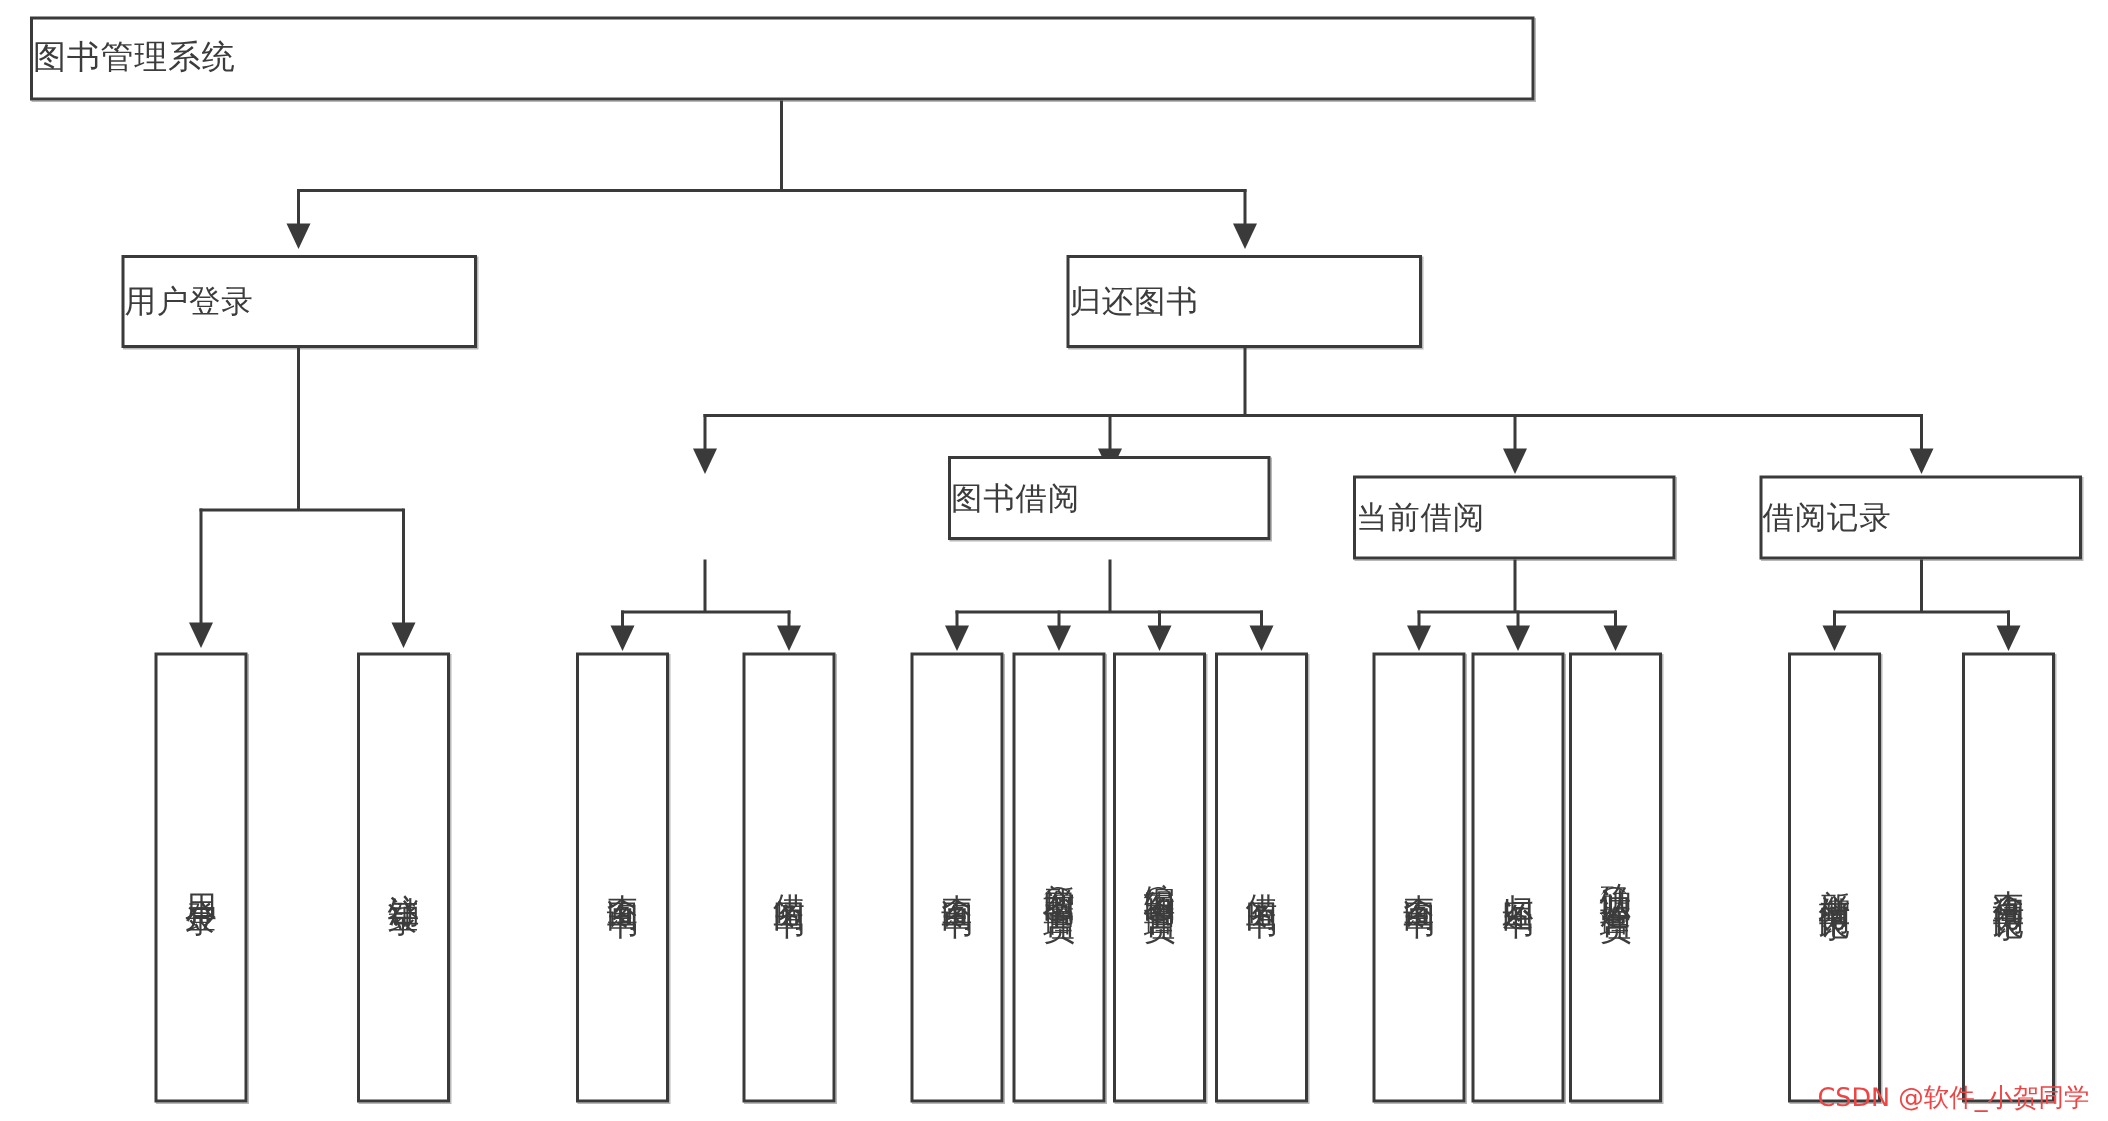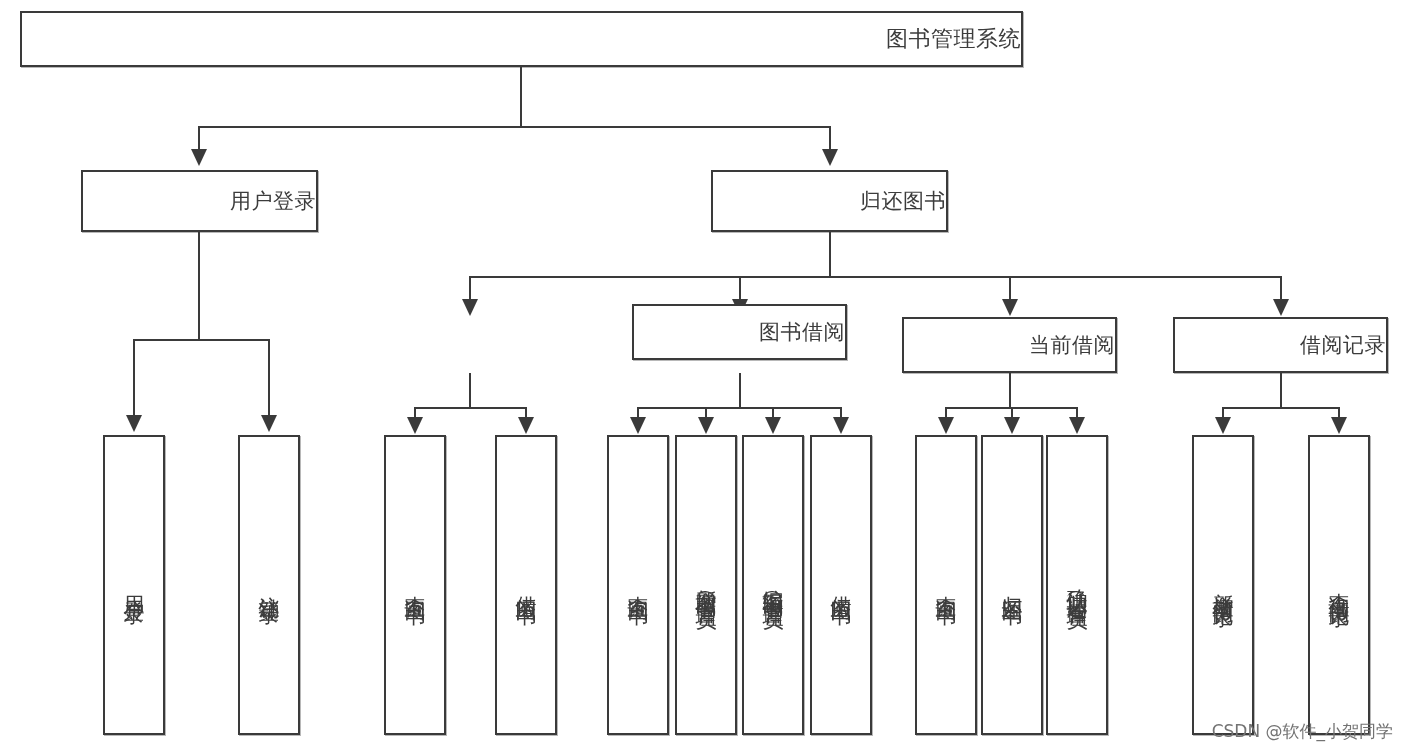--- a/index.html
+++ b/index.html
@@ -22,21 +22,21 @@
 
   
   .node {
     position: absolute;
     box-sizing: border-box;
     background: #ffffff;
     border: 2px solid #3a3a3a;
     box-shadow: 1px 1px 0 0 #b8b8b8;
     display: flex;
     align-items: center;
-    justify-content: flex-end;
+    justify-content: flex-start;
   }
   .node .label {
     color: #3c3c3c;
     letter-spacing: 0.5px;
     white-space: nowrap;
     line-height: 1.25;
   }
 
   
   .node.horiz .label {
@@ -77,21 +77,21 @@
     border-right: 8px solid transparent;
     border-top: 17px solid #3a3a3a;
   }
 
   
   #watermark {
     position: absolute;
     right: 12px;
     bottom: 4px;
     font-size: 17px;
-    color: #737373;
+    color: #ef4444;
     white-space: nowrap;
     user-select: none;
   }
 </style>
 </head>
 <body>
 
 <div id="canvas">
 
   <div class="node root horiz" style="left:20px; top:11px; width:1003px; height:56px;">

